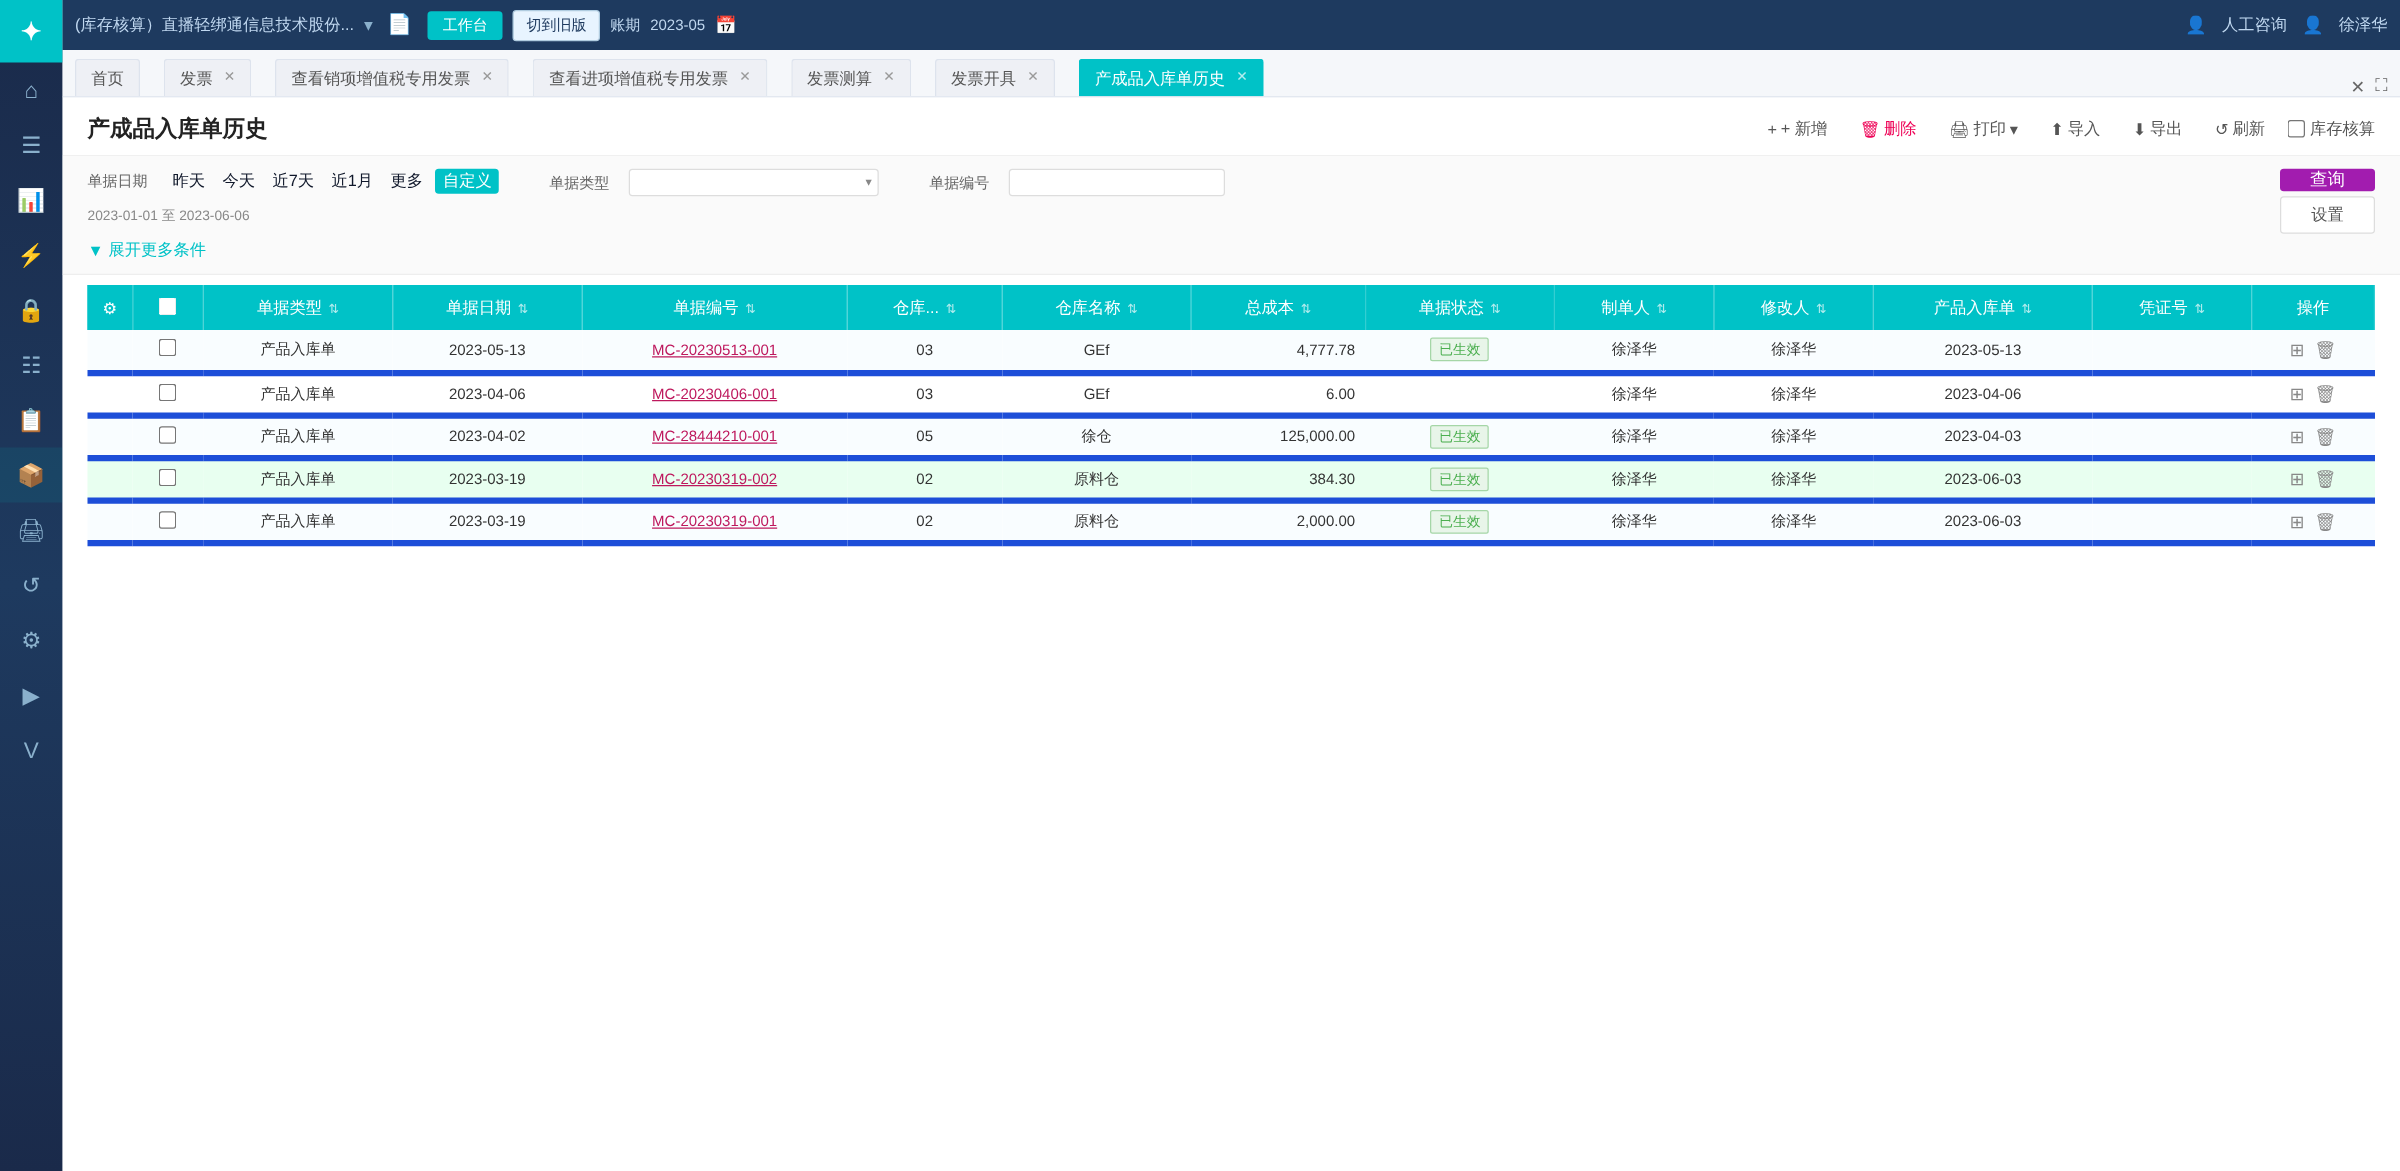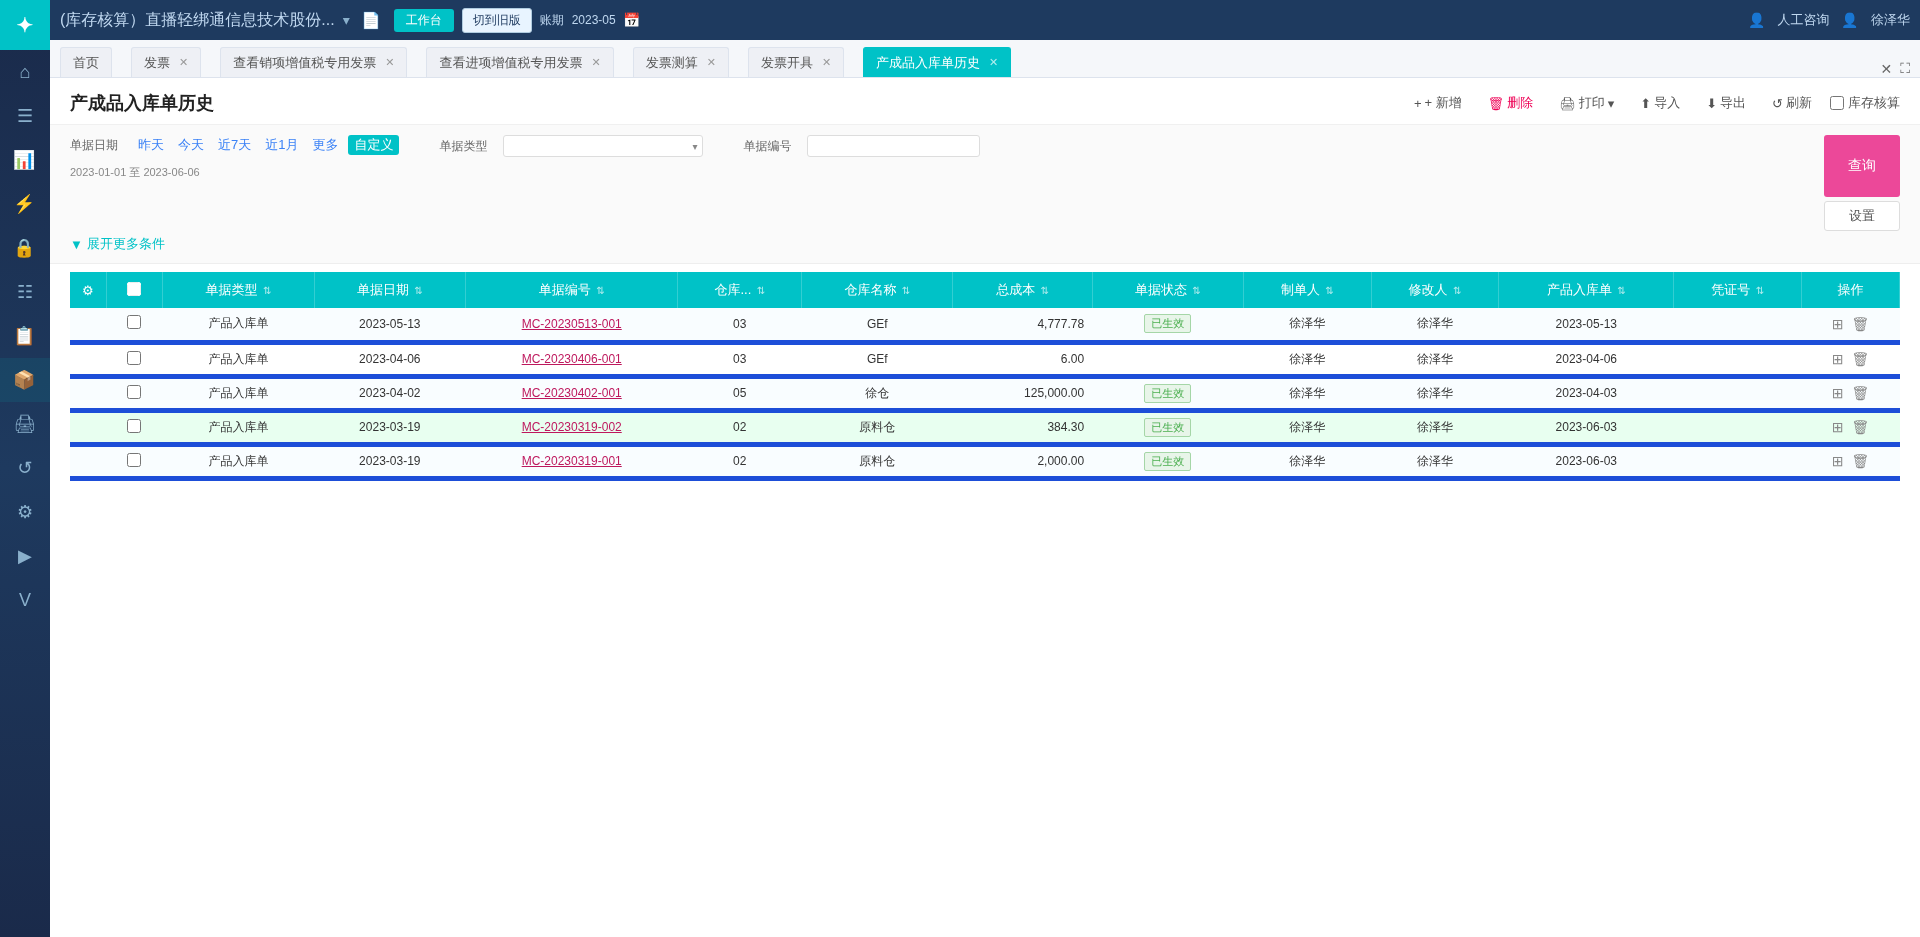--- a/index.html
+++ b/index.html
@@ -54,21 +54,21 @@
       height: 40px;
       background: #1e3a5f;
       display: flex;
       align-items: center;
       padding: 0 10px;
       gap: 8px;
       flex-shrink: 0;
     }
     .topbar-company {
       color: #c0d8f0;
-      font-size: 16px;
+      font-size: 13px;
       display: flex;
       align-items: center;
       gap: 4px;
     }
     .topbar-btn {
       background: #00c2c7;
       color: white;
       border: none;
       border-radius: 3px;
       padding: 3px 12px;
@@ -214,21 +214,21 @@
       font-size: 12px;
       white-space: nowrap;
     }
     .filter-date-links {
       display: flex;
       align-items: center;
       gap: 6px;
       font-size: 12px;
     }
     .filter-date-link {
-      color: #3b82f6;
+      color: #0f172a;
       cursor: pointer;
       padding: 1px 4px;
     }
     .filter-date-link.custom {
       background: #00c2c7;
       color: white;
       border-radius: 3px;
       padding: 1px 6px;
     }
     .filter-date-range {
@@ -261,25 +261,25 @@
     .expand-more {
       display: flex;
       align-items: center;
       gap: 4px;
       font-size: 12px;
       color: #00c2c7;
       cursor: pointer;
       margin-top: 4px;
     }
     .query-btn {
-      background: #ec4899;
+      background: #a21caf;
       color: white;
       border: none;
       border-radius: 3px;
-      padding: 22px 24px;
+      padding: 0 24px;
       font-size: 14px;
       cursor: pointer;
       white-space: nowrap;
     }
     .set-btn {
       background: white;
       color: #555;
       border: 1px solid #ddd;
       border-radius: 3px;
       padding: 5px 20px;
@@ -708,21 +708,21 @@
       </div>
     </td>
   </tr>
             <tr>
     <td></td>
     <td>
       <input type="checkbox" class="cb" style="">
     </td>
     <td>产品入库单</td>
     <td>2023-04-02</td>
-    <td class="link">MC-20230402-001</td>
+    <td class="link">MC-28444210-001</td>
     <td>05</td>
     <td>徐仓</td>
     <td class="num">125,000.00</td>
     <td><span class="status-badge">已生效</span></td>
     <td>徐泽华</td>
     <td>徐泽华</td>
     <td>2023-04-03</td>
     <td></td>
     <td>
       <div class="action-icons">

